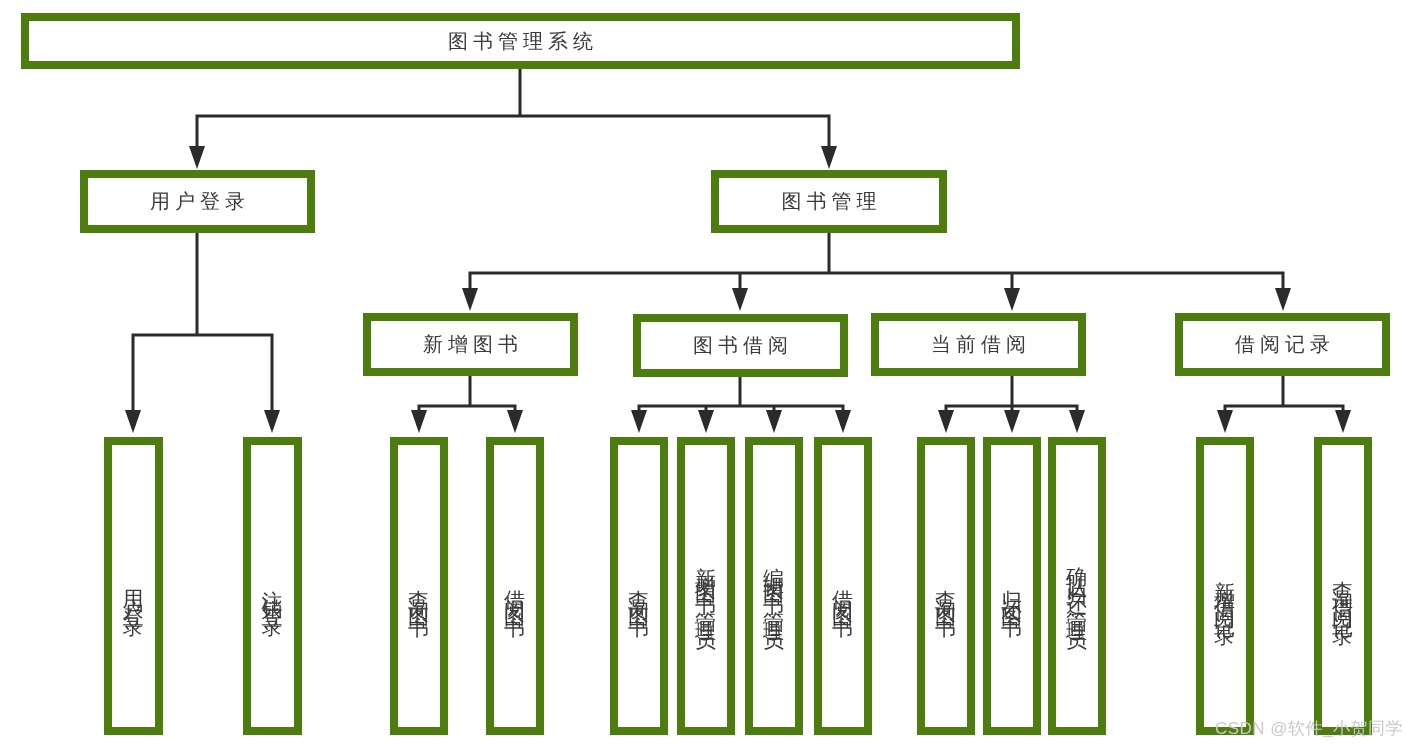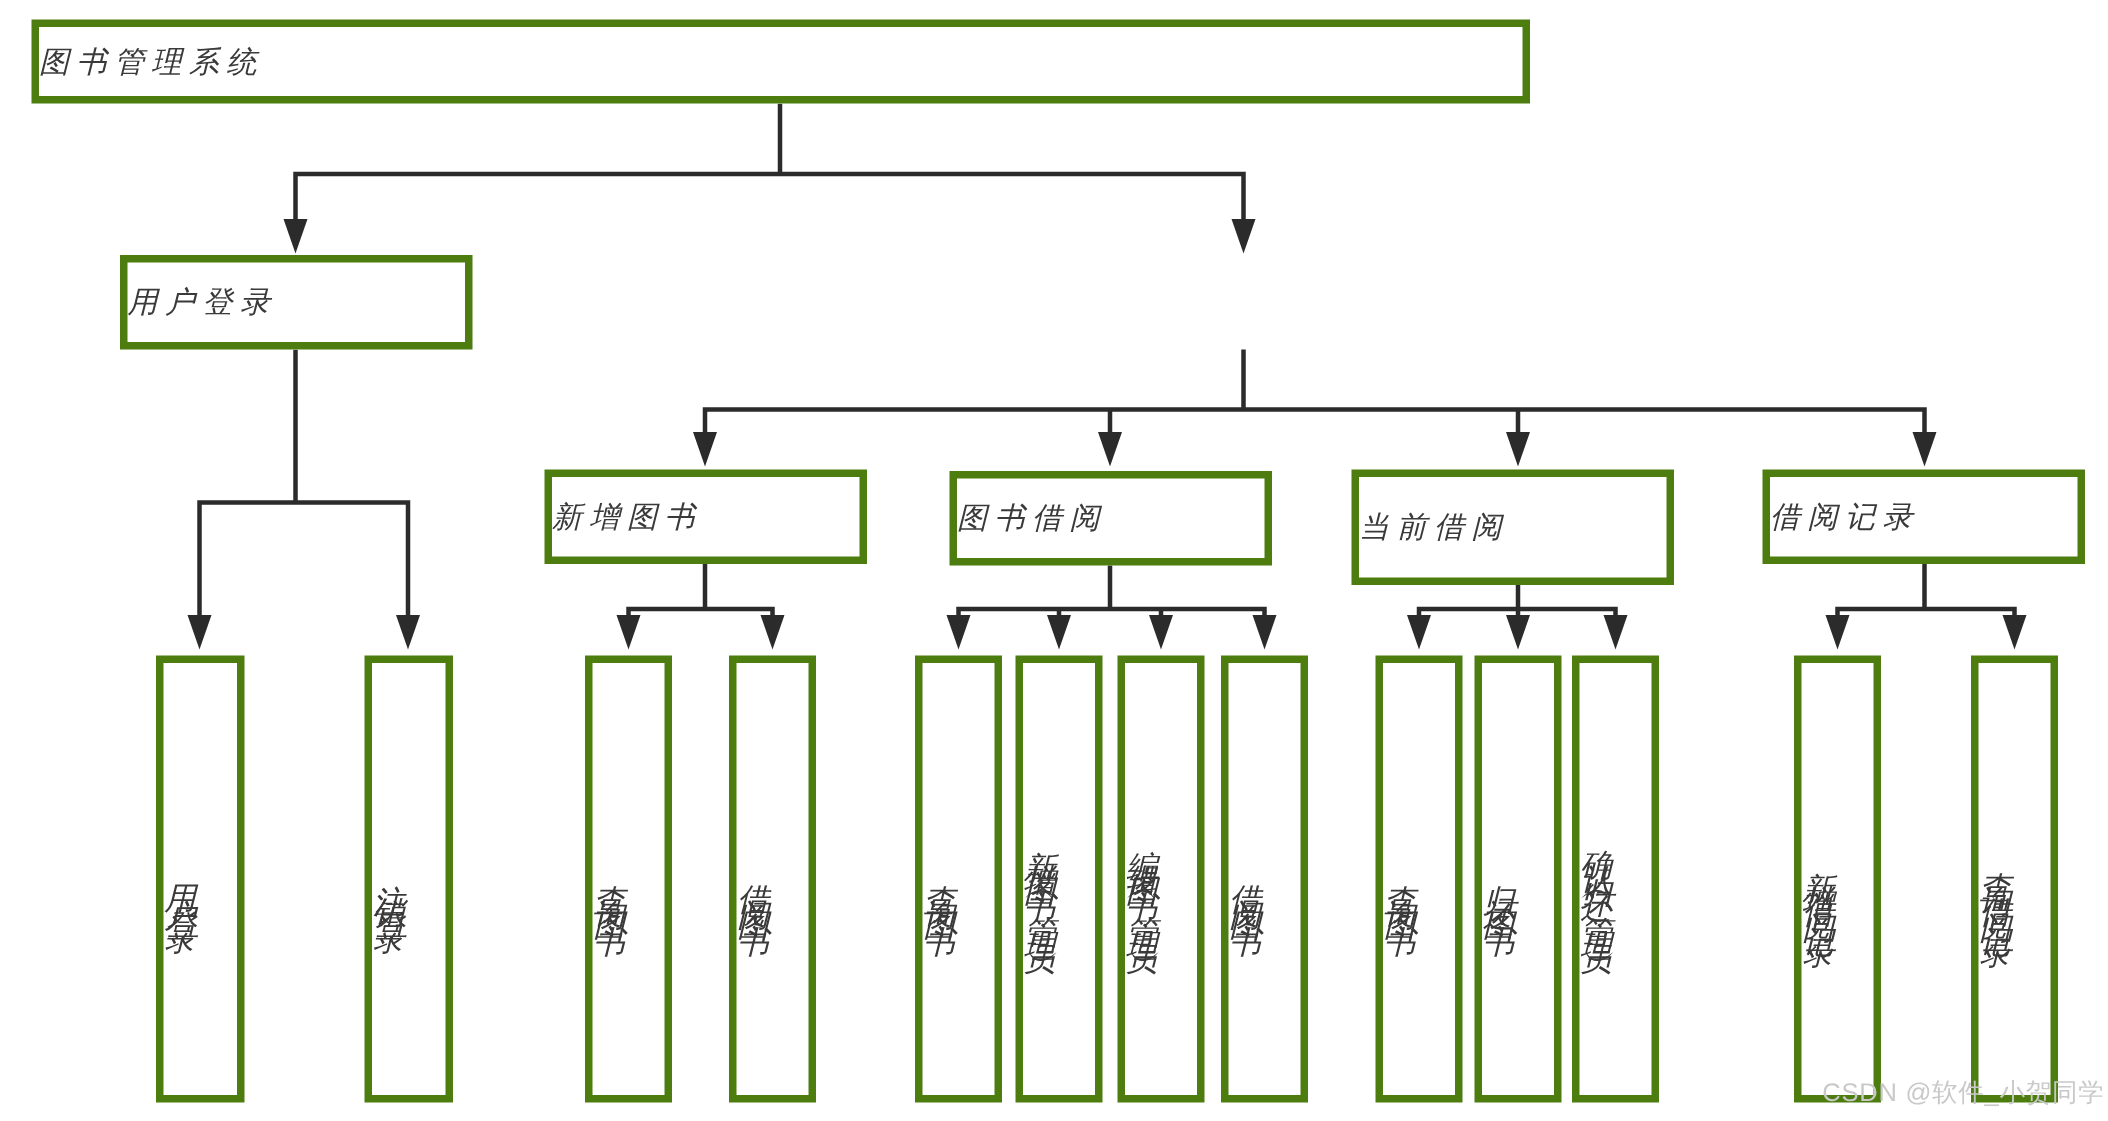--- a/index.html
+++ b/index.html
@@ -4,22 +4,22 @@
 <style>
   html,body{margin:0;padding:0;background:#ffffff;}
   .canvas{
     position:relative;width:1405px;height:747px;background:#ffffff;
     font-family:"Liberation Sans","DejaVu Sans",sans-serif;
     overflow:hidden;color:#3a3a3a;
   }
   svg.connectors{position:absolute;left:0;top:0;z-index:1;}
   .node{
     position:absolute;box-sizing:border-box;
-    border:5px solid #4d7c0f;background:#ffffff;z-index:2;
-    display:flex;align-items:center;justify-content:flex-start;font-style:italic;
+    border:8px solid #4d7c0f;background:#ffffff;z-index:2;
+    display:flex;align-items:center;justify-content:center;
   }
   .hbox .label{
     font-size:20px;letter-spacing:5px;margin-right:-5px;
     color:#3a3a3a;white-space:nowrap;
   }
   .vbox .label{
     writing-mode:vertical-rl;text-orientation:mixed;
     font-size:21px;letter-spacing:9px;margin-bottom:-9px;line-height:1;
     color:#3a3a3a;white-space:nowrap;
   }
@@ -76,28 +76,31 @@
     </g>
   </svg>
 
   <div class="node hbox" style="left:21px;top:13px;width:999px;height:56px">
     <span class="label">图书管理系统</span>
   </div>
 
   <div class="node hbox" style="left:80px;top:170px;width:235px;height:63px">
     <span class="label">用户登录</span>
   </div>
+  <div class="node hbox" style="left:711px;top:170px;width:236px;height:63px">
+    <span class="label">图书管理</span>
+  </div>
 
   <div class="node hbox" style="left:363px;top:313px;width:215px;height:63px">
     <span class="label">新增图书</span>
   </div>
   <div class="node hbox" style="left:633px;top:314px;width:215px;height:63px">
     <span class="label">图书借阅</span>
   </div>
-  <div class="node hbox" style="left:901px;top:313px;width:215px;height:77px">
+  <div class="node hbox" style="left:871px;top:313px;width:215px;height:63px">
     <span class="label">当前借阅</span>
   </div>
   <div class="node hbox" style="left:1175px;top:313px;width:215px;height:63px">
     <span class="label">借阅记录</span>
   </div>
 
   <div class="node vbox" style="left:104px;top:437px;width:59px;height:298px">
     <span class="label">用户登录</span>
   </div>
   <div class="node vbox" style="left:243px;top:437px;width:59px;height:298px">

